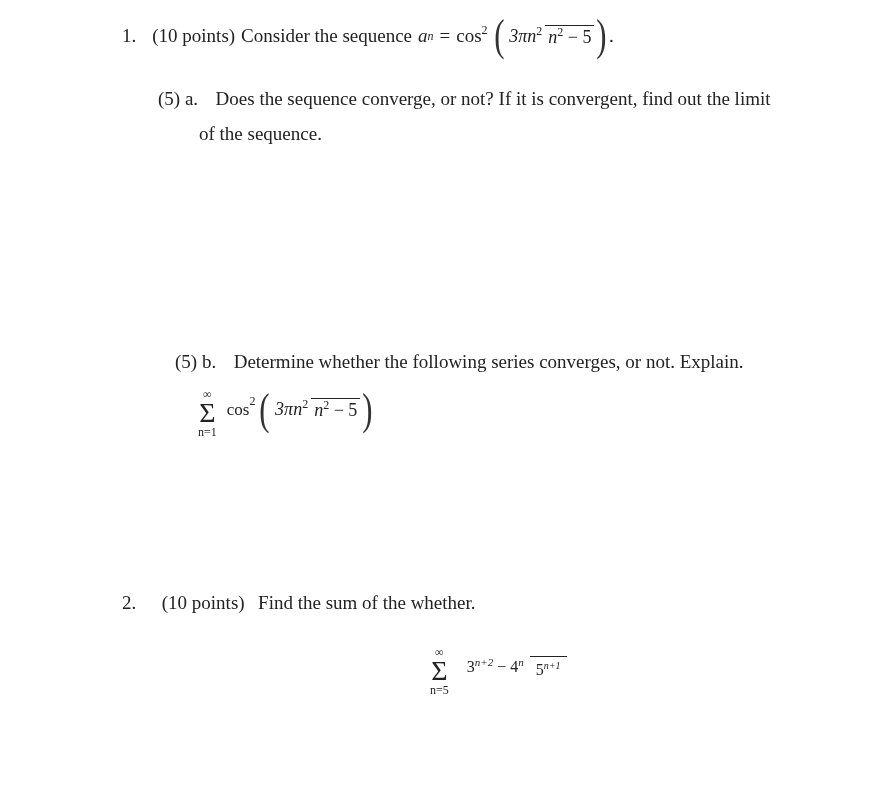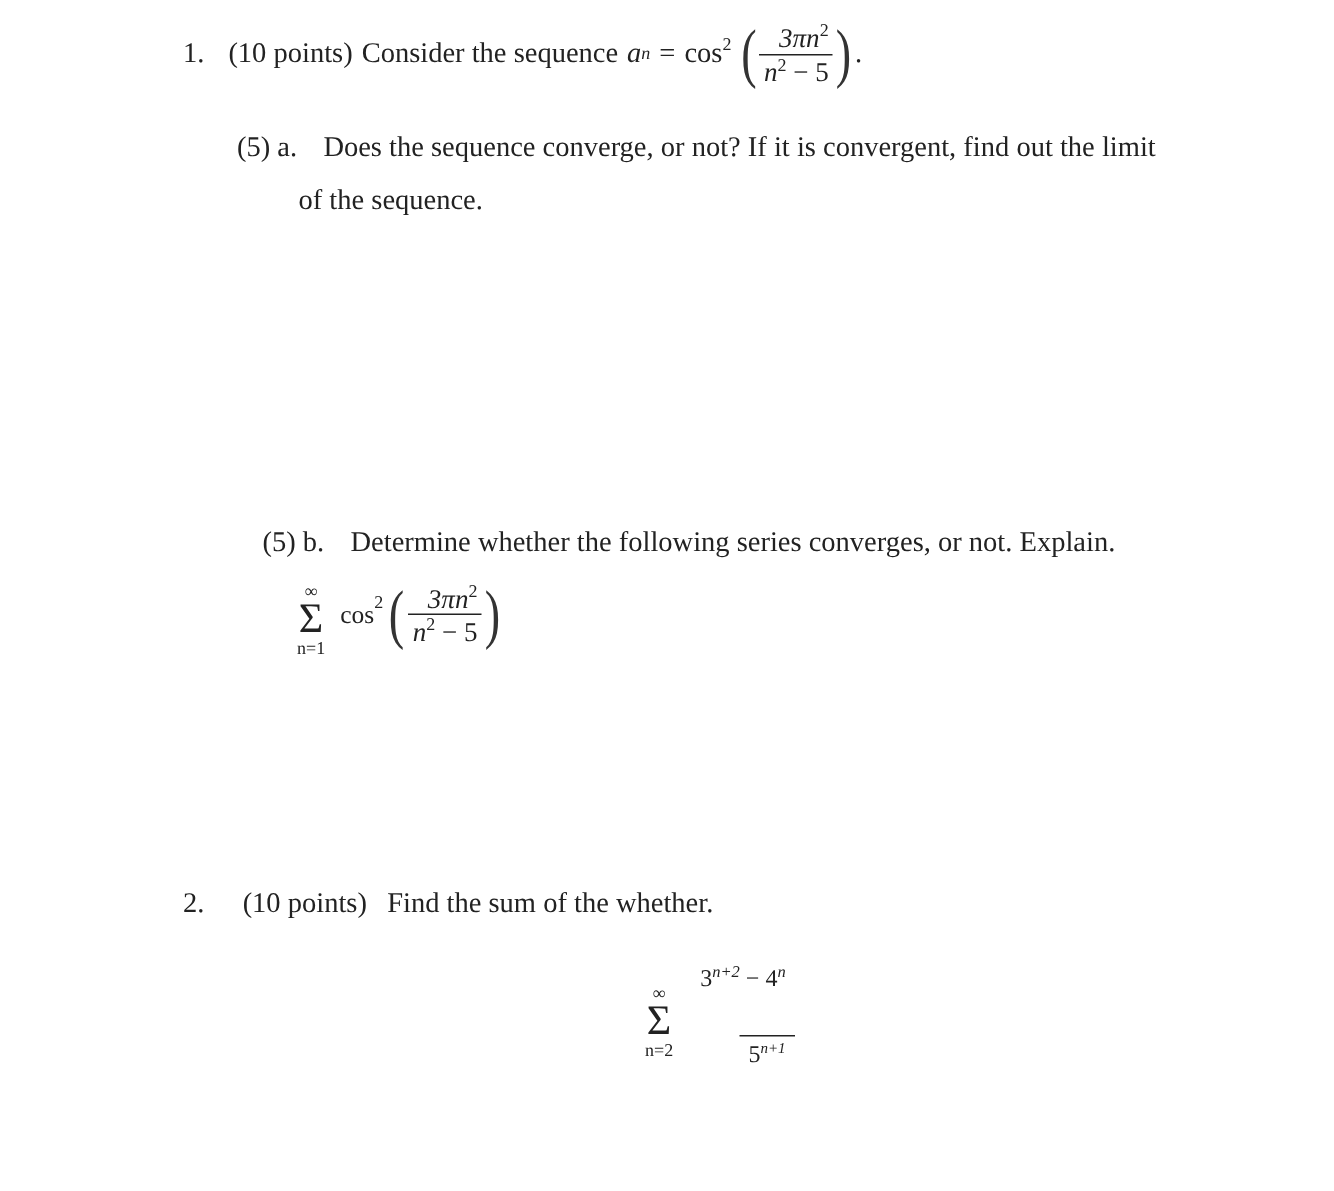--- a/index.html
+++ b/index.html
@@ -3,21 +3,21 @@
 <meta charset="utf-8">
 <style>
   html, body { margin:0; padding:0; background:#ffffff; }
   body { width:889px; height:794px; position:relative; overflow:hidden;
          font-family:"DejaVu Serif", "Liberation Serif", serif; color:#1a1a1a; }
   .abs { position:absolute; white-space:nowrap; }
   .txt { font-family:"Liberation Serif", serif; font-size:19px; color:#222; }
   .b { font-weight:normal; }
   .it { font-style:italic; }
   .math { font-family:"Liberation Serif", serif; color:#222; }
-  .frac { display:inline-flex; flex-direction:column; align-items:flex-end; vertical-align:middle;font-family:Liberation Serif, serif; }
+  .frac { display:inline-flex; align-items:flex-start; vertical-align:middle;font-family:Liberation Serif, serif; }
   .frac .num { padding:0 3px; line-height:1.1; }
   .frac .den { padding:0 3px; border-top:1.3px solid #222; line-height:1.15; }
   .paren { font-size:44px; font-weight:200; line-height:1; vertical-align:middle; transform:scaleX(0.7); display:inline-block; color:#333; }
   .sigma { display:inline-flex; flex-direction:column; align-items:center; vertical-align:middle; }
   .sigma .top { font-size:12px; line-height:1; }
   .sigma .sym { font-size:28px; line-height:0.9; }
   .sigma .bot { font-size:12px; line-height:1.2; }
   sup { font-size:12px; }
 </style>
 </head>
@@ -84,19 +84,19 @@
   <span style="display:inline-block; width:16px;"></span>
   <span class="b">(10 points)</span>
   <span style="display:inline-block; width:4px;"></span>
   <span>Find the sum of the whether.</span>
 </div>
 
 <div class="abs math" style="left:430px; top:646px; display:flex; align-items:center;">
   <span class="sigma">
     <span class="top">∞</span>
     <span class="sym">Σ</span>
-    <span class="bot">n=2</span>
+    <span class="bot">n=5</span>
   </span>
-  <span class="frac" style="font-size:16px; margin-left:12px; position:relative; top:-4px;gap:28px;">
+  <span class="frac" style="font-size:16px; margin-left:12px; position:relative; top:-4px;">
     <span class="num" style="padding:0 6px;"><span>3</span><sup class="it" style="font-size:11px;">n+2</sup><span> − </span><span>4</span><sup class="it" style="font-size:11px;">n</sup></span>
     <span class="den" style="padding:3px 6px 0;"><span>5</span><sup class="it" style="font-size:10px;">n+1</sup></span>
   </span>
 </div>
 
 </body></html>

